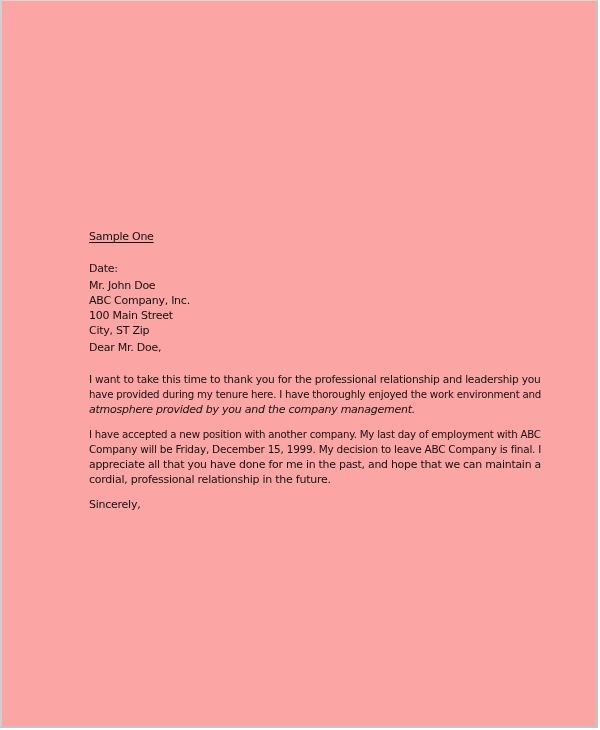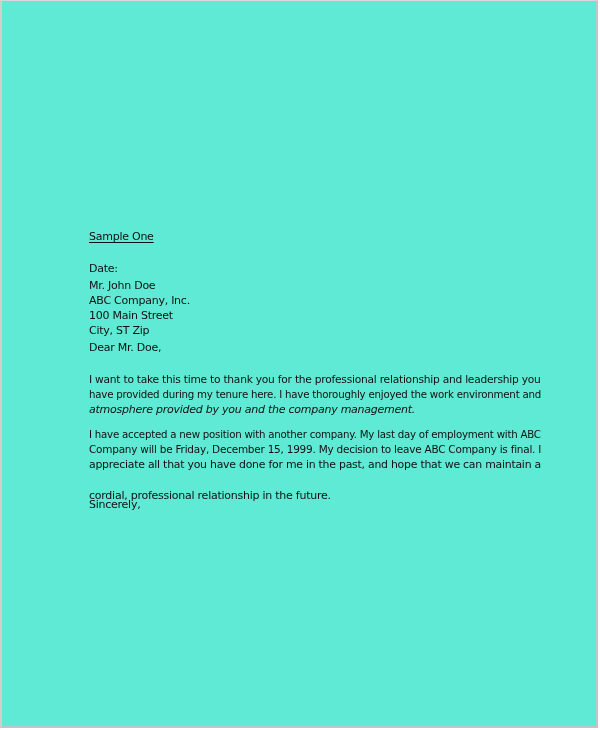--- a/index.html
+++ b/index.html
@@ -17,21 +17,21 @@
       position: absolute;
       left: 0;
       top: 0;
       width: 598px;
       height: 728px;
       border-left: 2px solid #cfcfcf;
       border-top: 1px solid #d8d8d8;
       border-right: 2px solid #c4c4c4;
       border-bottom: 2px solid #c4c4c4;
       box-sizing: border-box;
-      background: #5eead4;
+      background: #fca5a5;
     }
     .letter {
       position: absolute;
       left: 87px;
       top: 0;
       width: 470px;
       font-family: "DejaVu Sans", sans-serif;
       font-size: 11px;
       color: #111111;
       letter-spacing: -0.25px;
@@ -69,18 +69,18 @@
     <div>
       <div class="line" style="top: 371px; transform-origin: left top; transform: scaleX(0.97);">I want to take this time to thank you for the professional relationship and leadership you</div>
       <div class="line" style="top: 386px; transform-origin: left top; transform: scaleX(0.932);">have provided during my tenure here. I have thoroughly enjoyed the work environment and</div>
       <div class="line" style="top:401px;font-style:italic;">atmosphere provided by you and the company management.</div>
     </div>
 
     <div>
       <div class="line" style="top: 426px; transform-origin: left top; transform: scaleX(0.93);">I have accepted a new position with another company. My last day of employment with ABC</div>
       <div class="line" style="top: 441px; transform-origin: left top; transform: scaleX(0.9536);">Company will be Friday, December 15, 1999. My decision to leave ABC Company is final. I</div>
       <div class="line" style="top: 456px; transform-origin: left top; transform: scaleX(0.9912);">appreciate all that you have done for me in the past, and hope that we can maintain a</div>
-      <div class="line" style="top:471px;margin-top:16px;">cordial, professional relationship in the future.</div>
+      <div class="line" style="top:471px;">cordial, professional relationship in the future.</div>
     </div>
 
     <div class="line" style="top:496px;">Sincerely,</div>
   </div>
 </div>
 
 </body></html>

